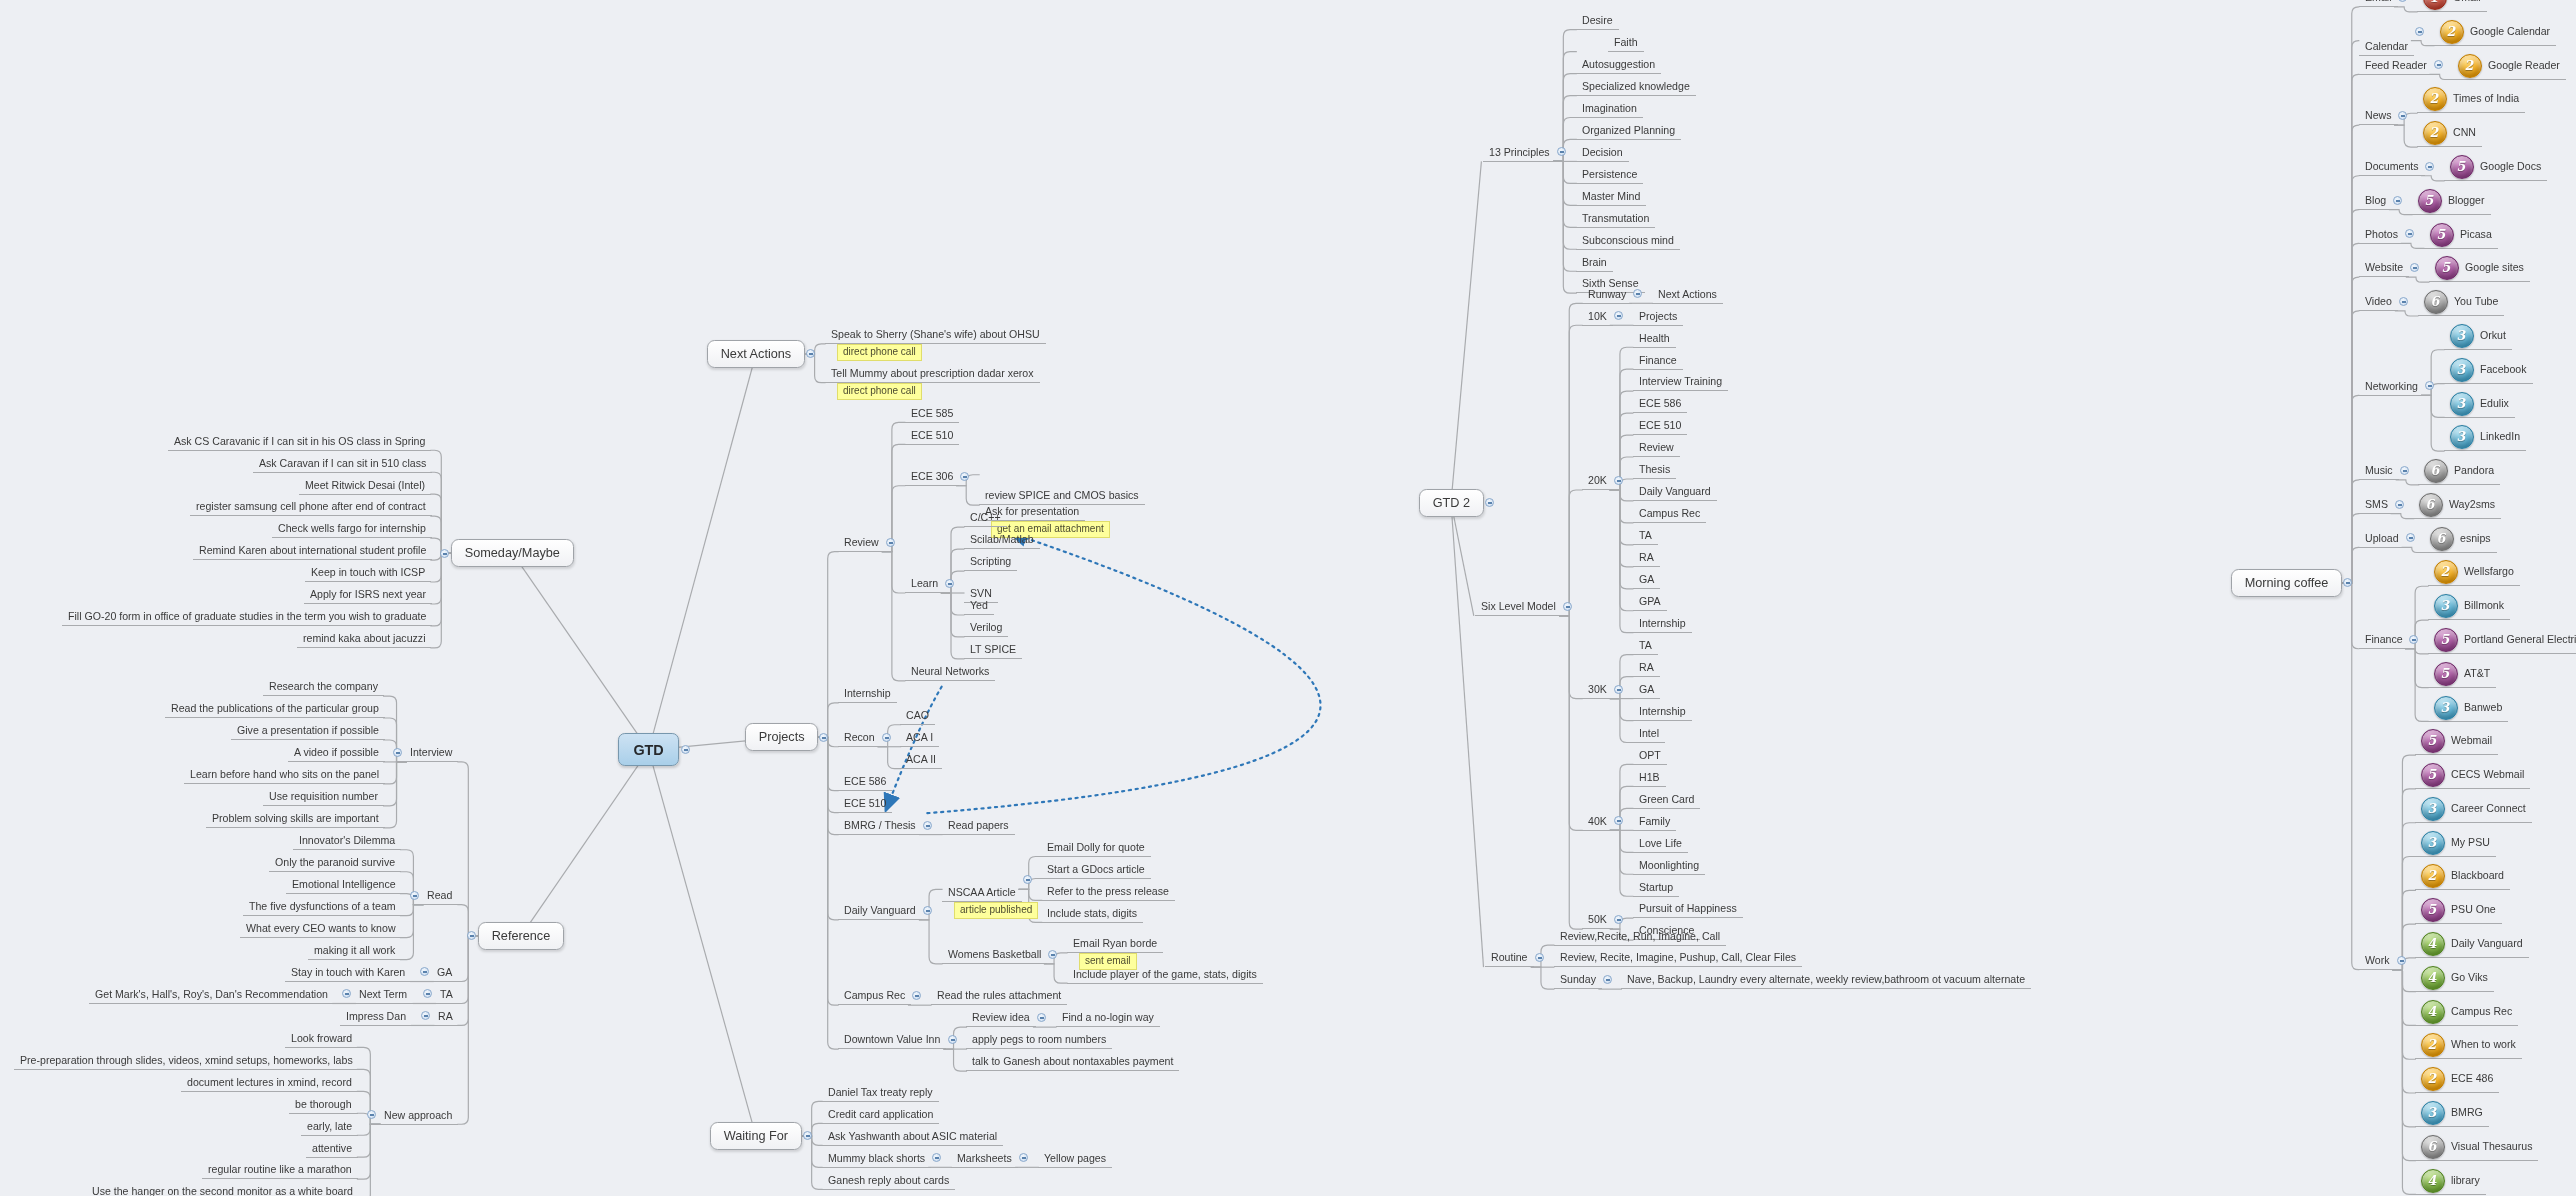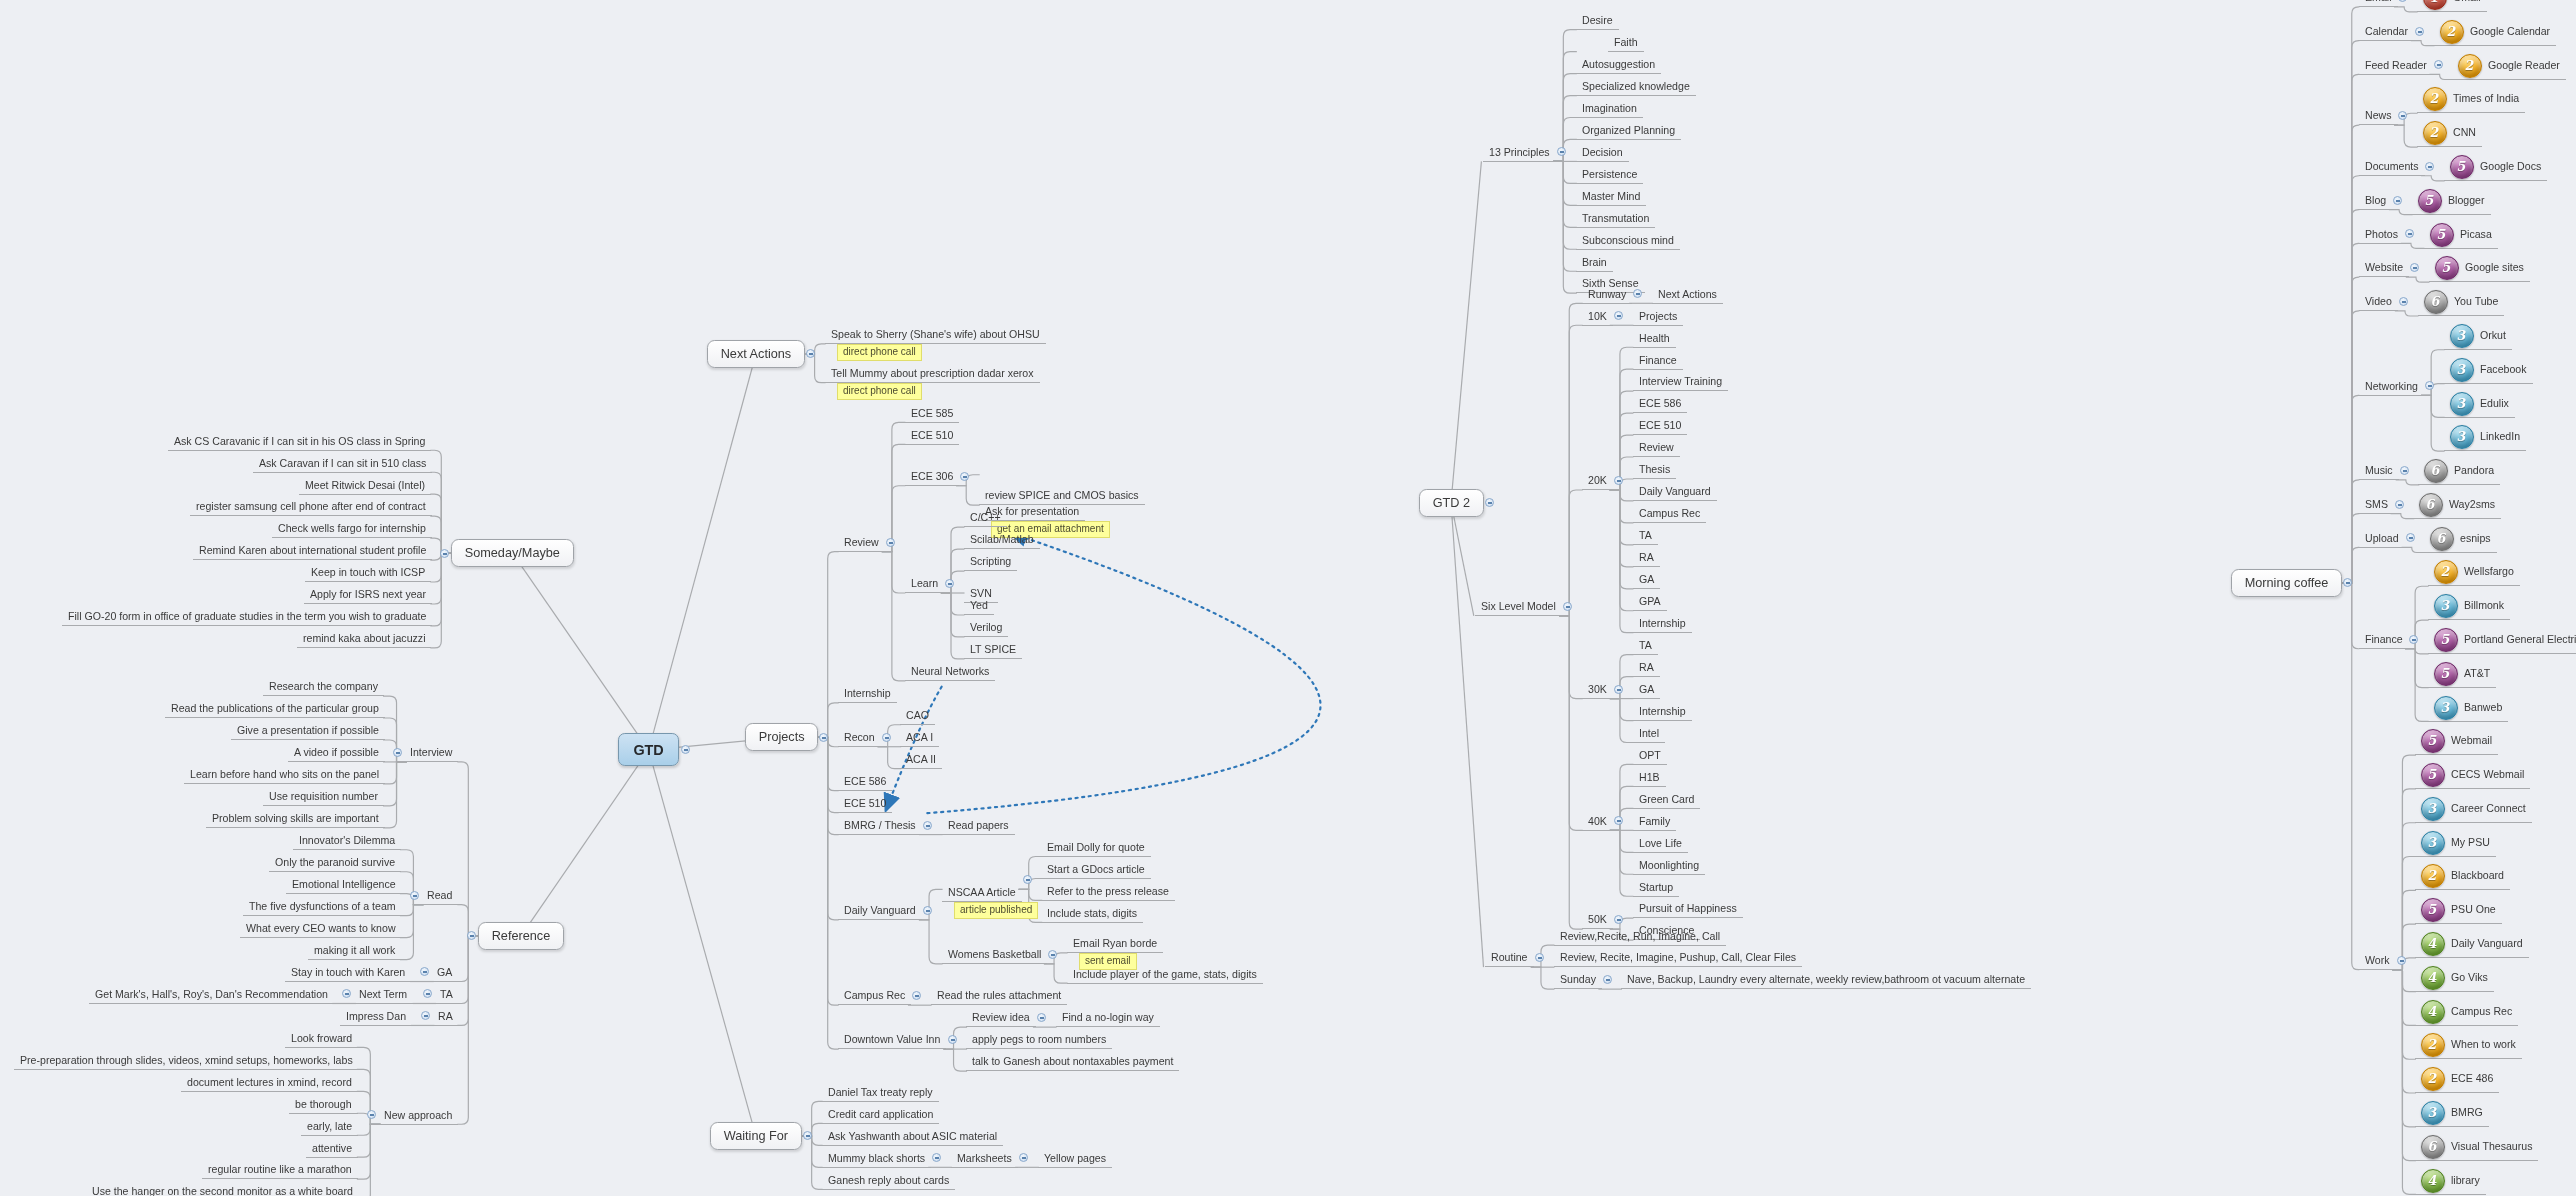--- a/index.html
+++ b/index.html
@@ -1065,21 +1065,21 @@
         <div class="node">
           <span class="tx">Email</span>
         </div>
       </div>
       <div class="wrap dr" style="left: 2417px; top: -17px;">
         <div class="node">
           <span class="badge" style="background: radial-gradient(circle at 35% 30%, rgb(235, 154, 141), rgb(194, 59, 43) 78%); border-color: rgb(150, 38, 21);">1</span>
           <span class="tx">Gmail</span>
         </div>
       </div>
-      <div class="wrap dr" style="left: 2359px; top: 22px; justify-content: center;">
+      <div class="wrap dr" style="left: 2359px; top: 37px; justify-content: center;">
         <div class="node">
           <span class="tx">Calendar</span>
         </div>
       </div>
       <div class="wrap dr" style="left: 2434px; top: 17px;">
         <div class="node">
           <span class="badge" style="background: radial-gradient(circle at 35% 30%, rgb(255, 215, 110), rgb(240, 157, 0) 78%); border-color: rgb(191, 124, 0);">2</span>
           <span class="tx">Google Calendar</span>
         </div>
       </div>

